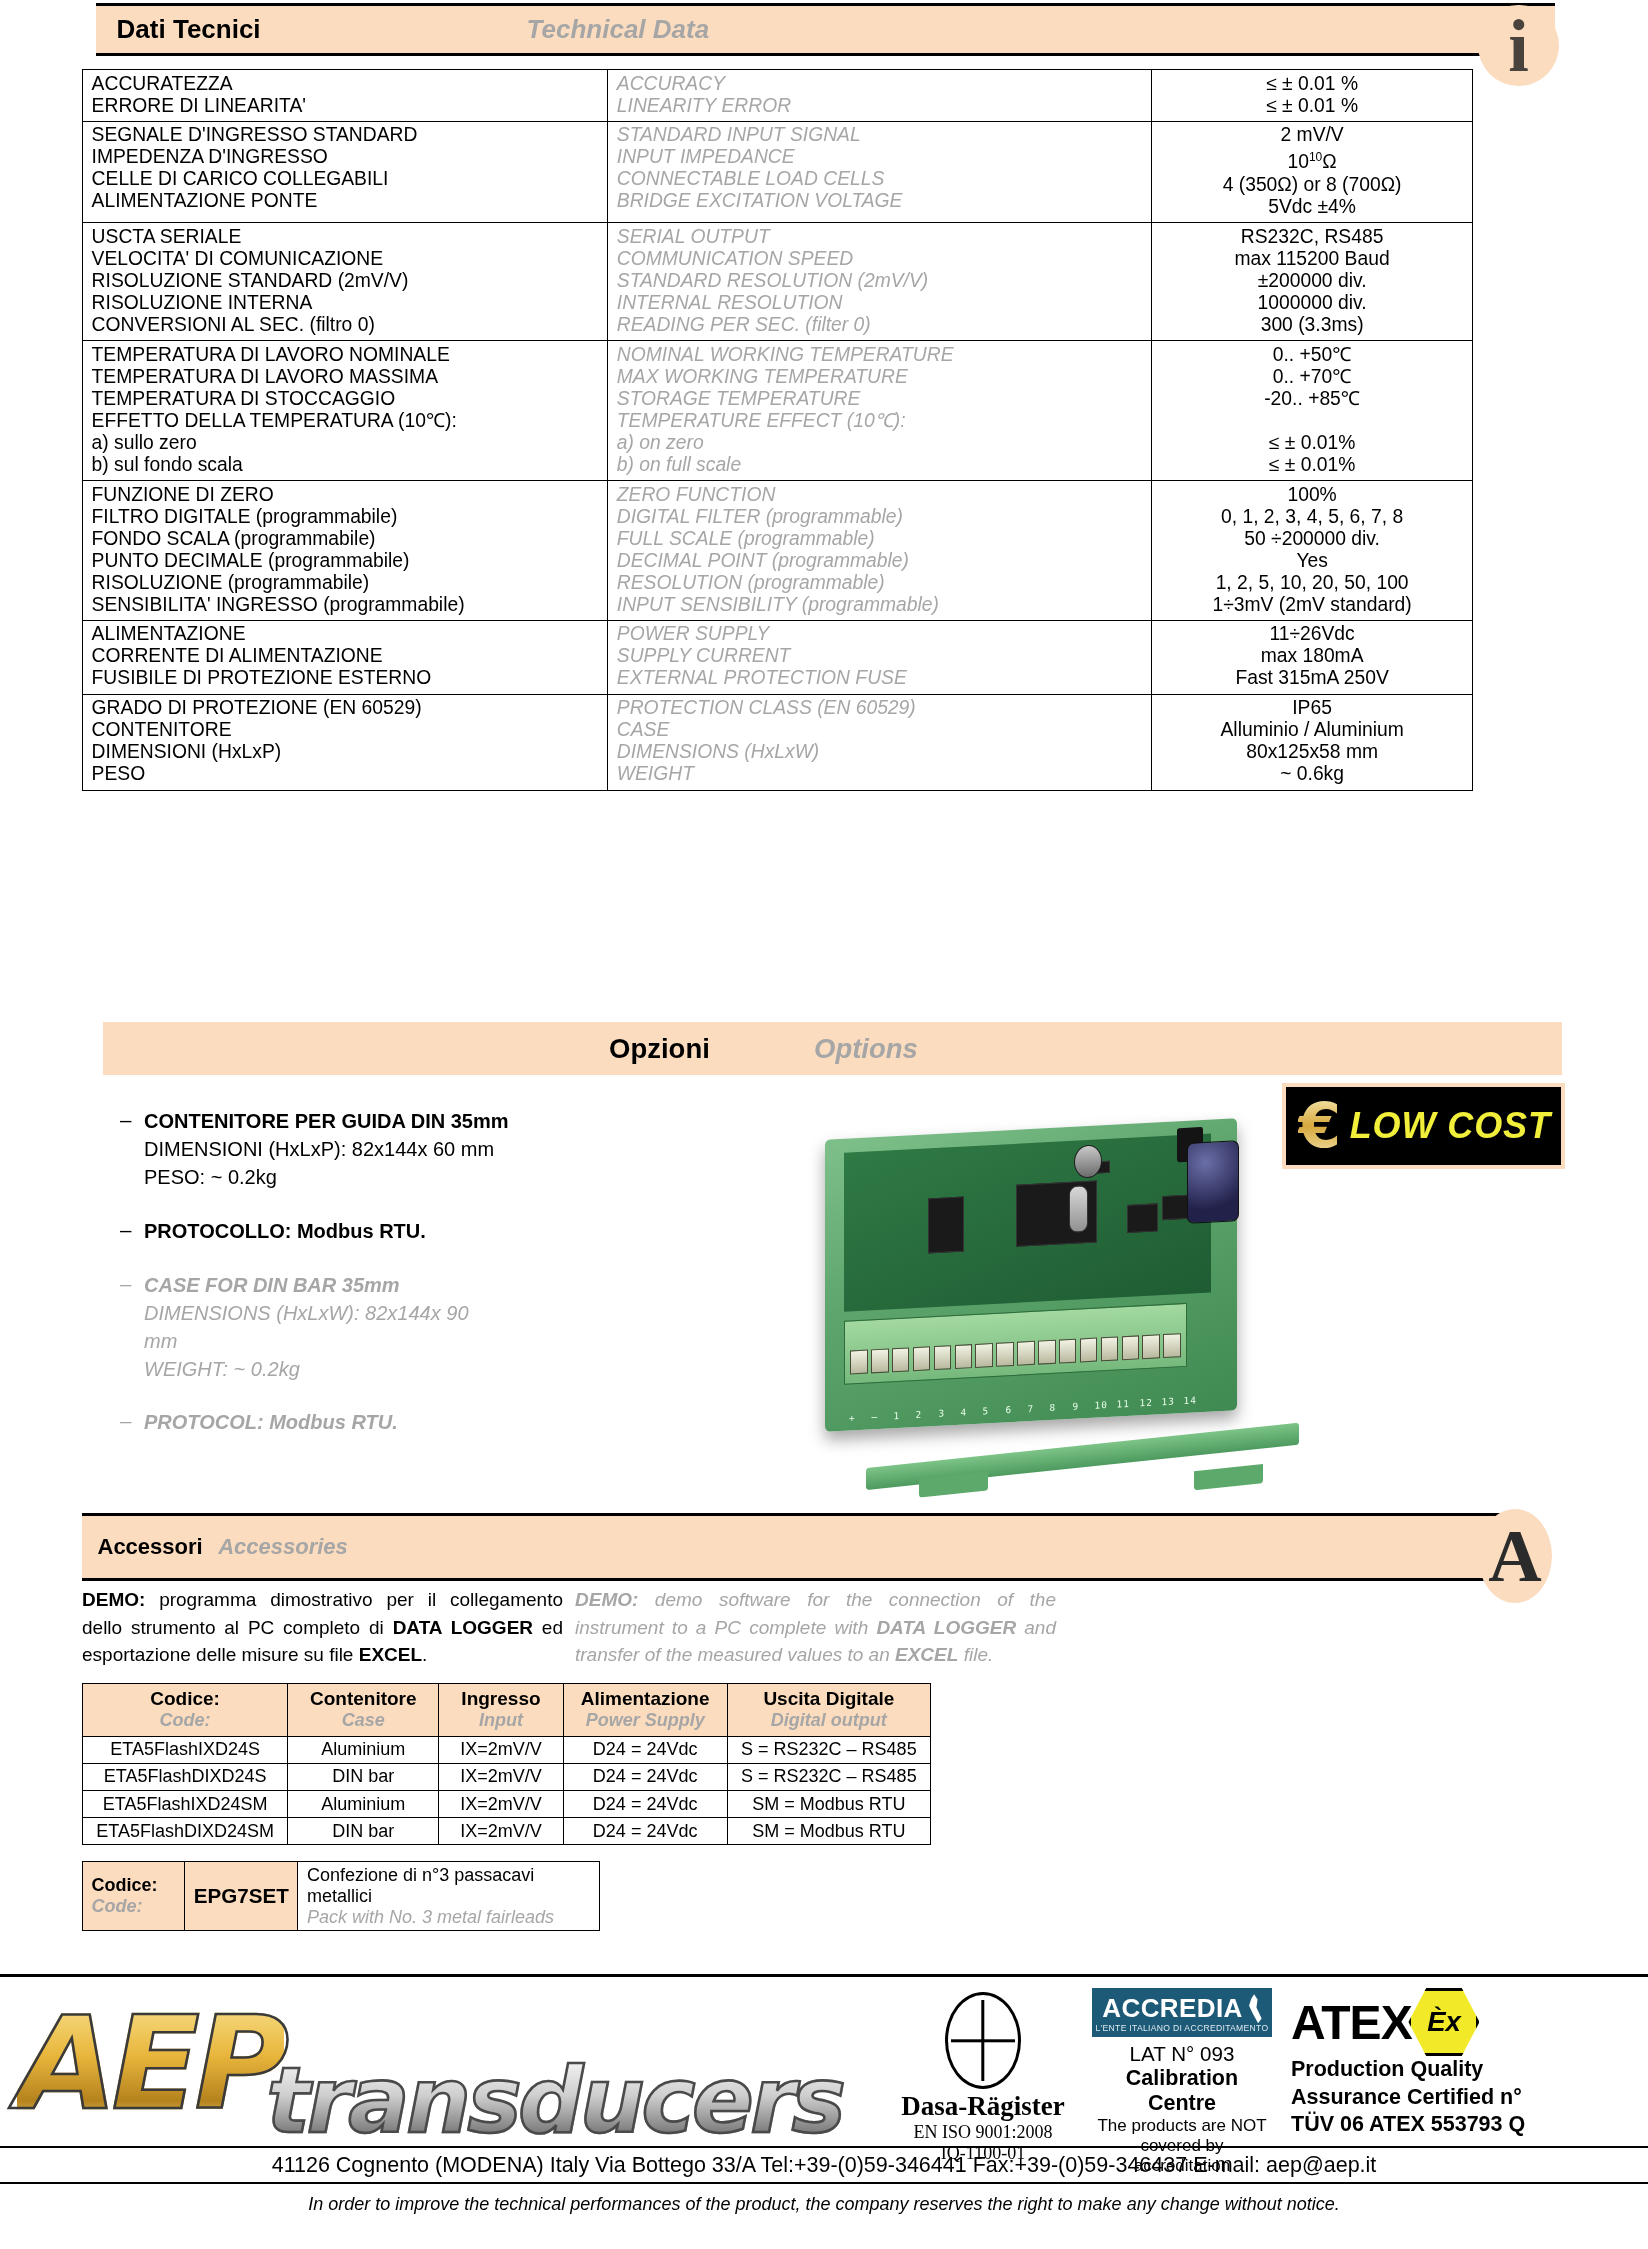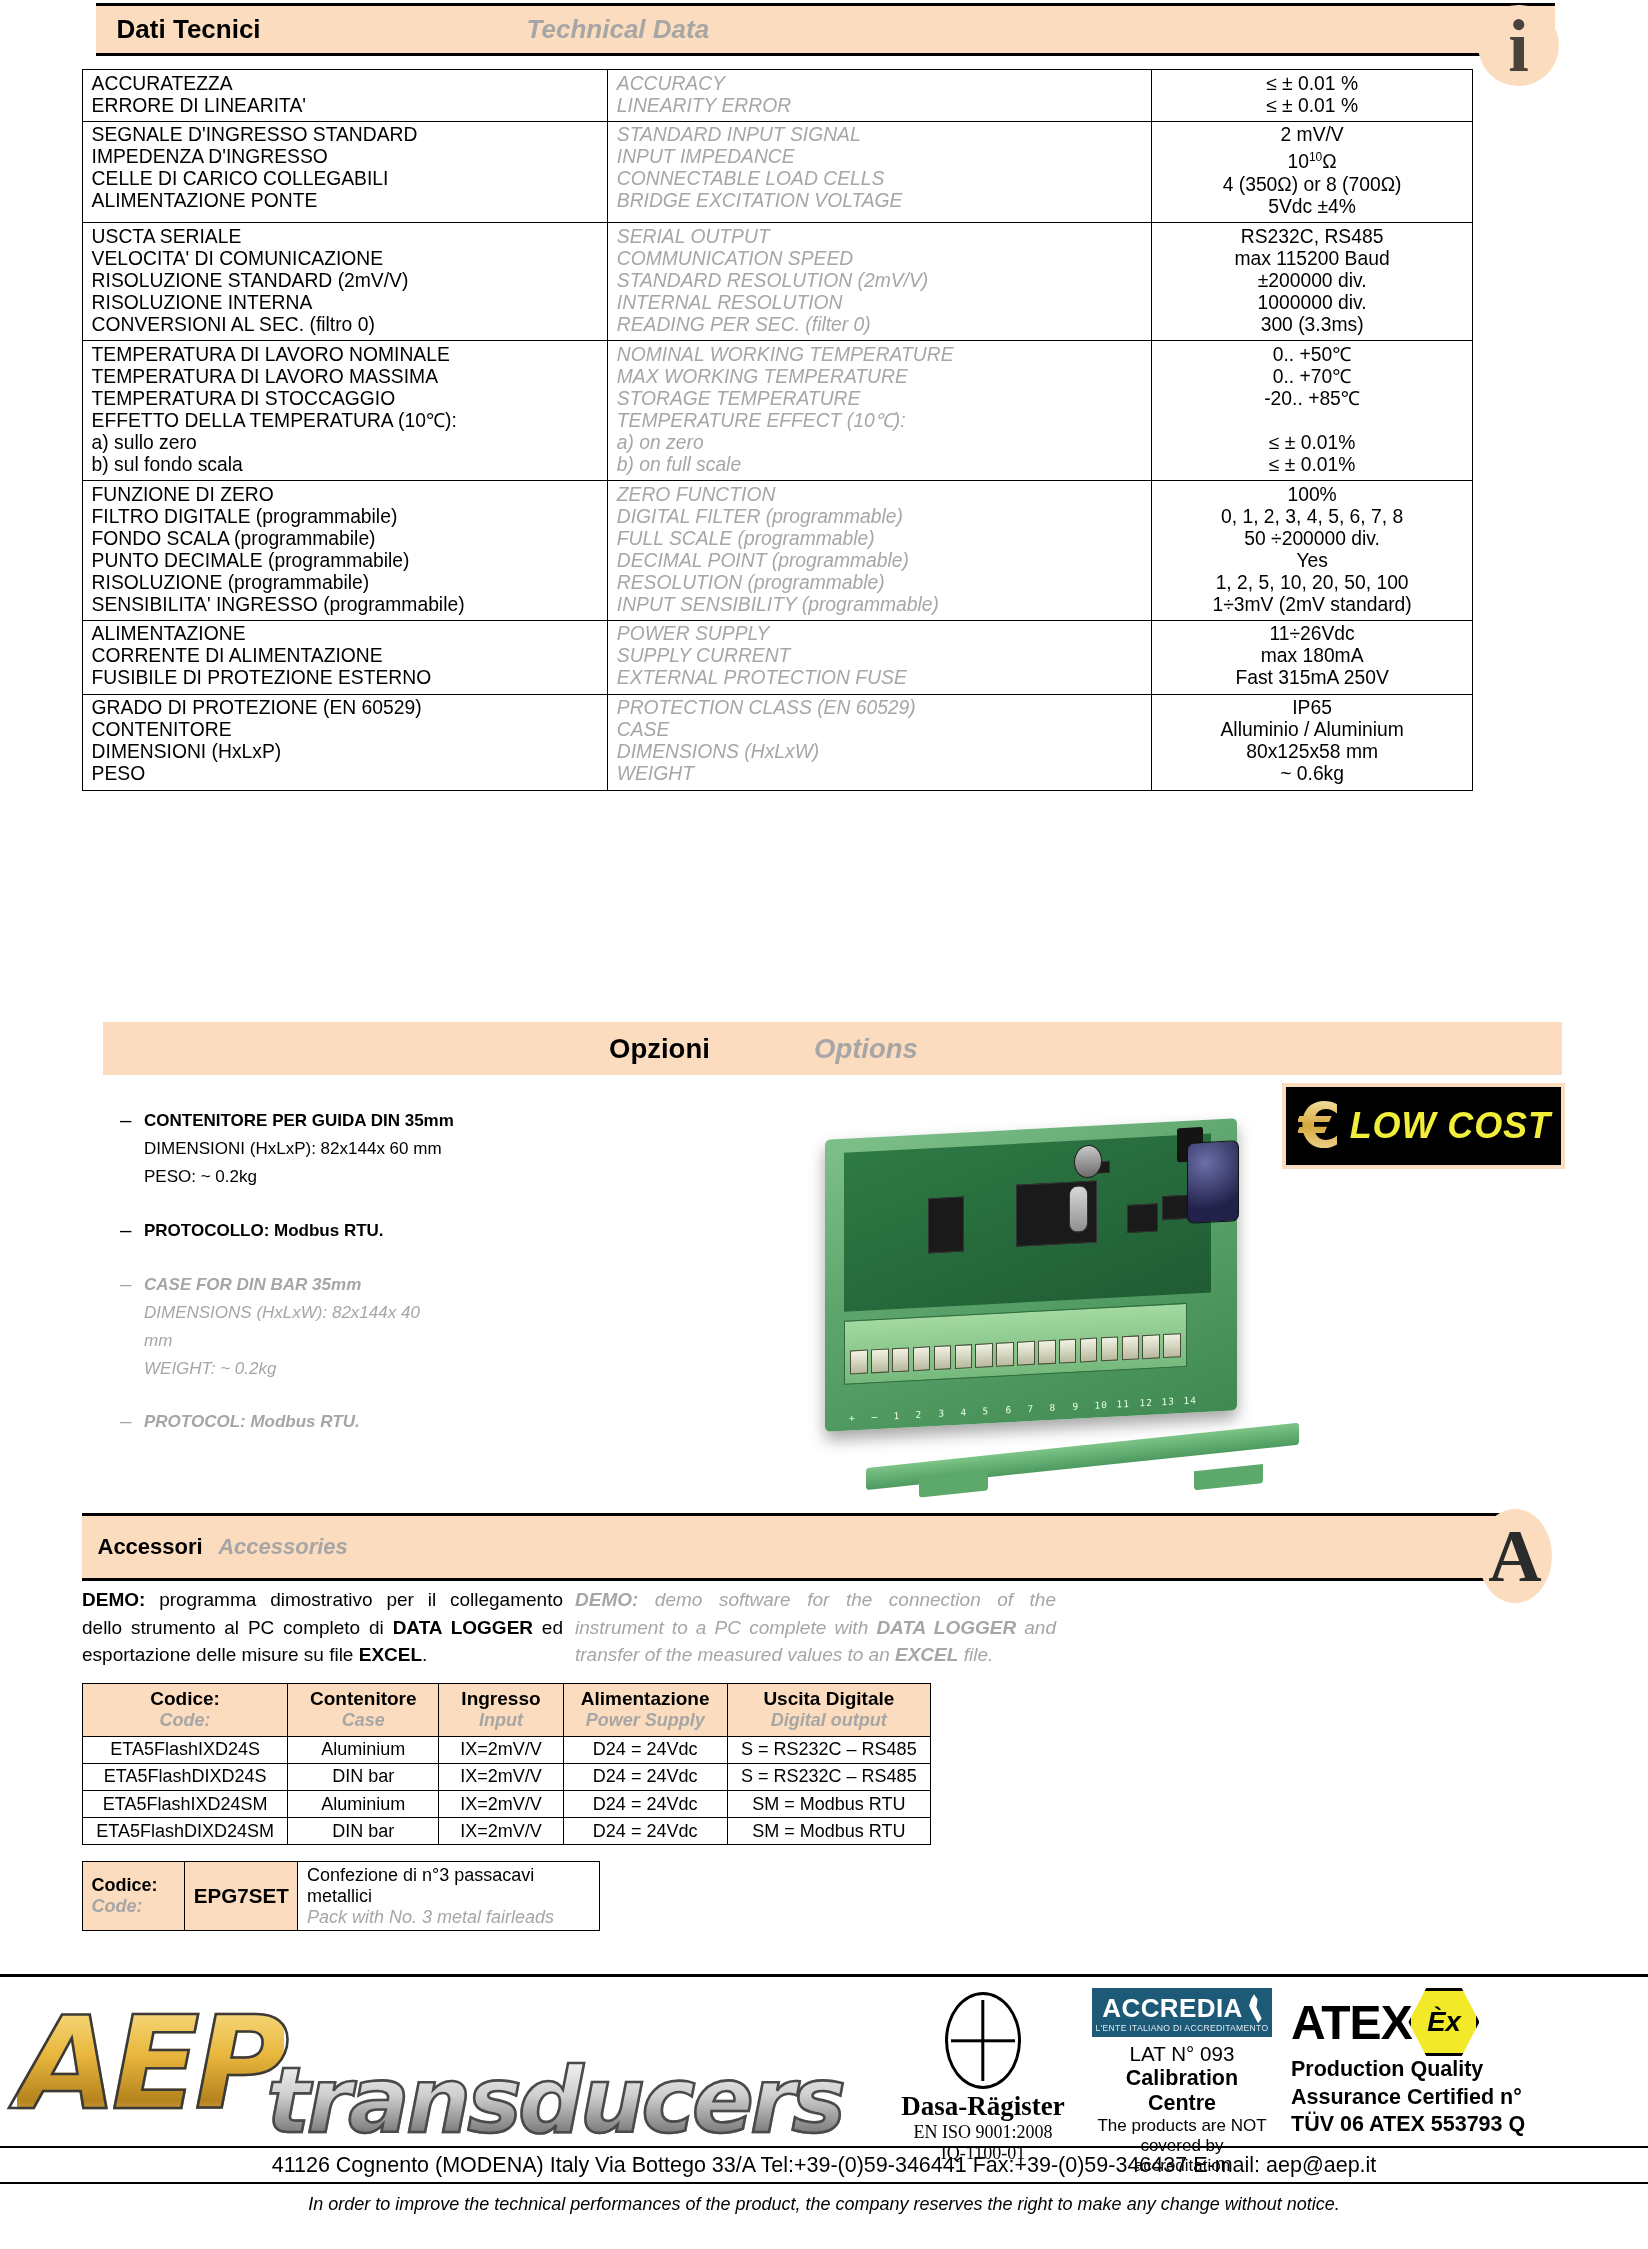--- a/index.html
+++ b/index.html
@@ -36,21 +36,21 @@
   #opt-head{left:103px;top:1022px;width:1459px;height:53px;border-top:2.6px solid #fbdcbf;border-bottom:2.6px solid #fbdcbf;background:#fbdcbf;}
   #opt-head .inner{position:relative;width:100%;height:100%;}
   #opt-head .t-it{position:absolute;left:506px;top:8.6px;font-size:27.5px;font-weight:bold;}
   #opt-head .t-en{position:absolute;left:711px;top:8.6px;font-size:27.5px;font-weight:bold;font-style:italic;color:#a6a6a6;}
 
   
   #opt-body{position:absolute;left:120px;top:1107px;width:652px;}
   .opt-item{display:flex;margin-bottom:5.2px;}
   .opt-dash{width:24px;flex:0 0 24px;font-size:20.6px;line-height:26px;}
   .opt-lines{flex:1;}
-  .opt-lines div{font-size:17px;line-height:28px;}
+  .opt-lines div{font-size:20px;line-height:28px;}
   .opt-title{font-weight:bold;}
   .opt-en div{font-style:italic;color:#a6a6a6;}
   .opt-en .opt-title{font-weight:bold;font-style:italic;color:#a6a6a6;}
   .sp{height:20.6px;}
 
   
   #lowcost{position:absolute;left:1282px;top:1083px;width:283px;height:86px;background:#000;border:4.3px solid #fbdcbf;box-sizing:border-box;display:flex;align-items:center;}
   #lowcost .euro{font-size:62px;font-weight:bold;color:#d8b24a;margin-left:12px;line-height:1;font-family:"DejaVu Sans",sans-serif;
      background:linear-gradient(180deg,#f7e9b0 0%,#d6a73c 50%,#f2e2a6 100%);-webkit-background-clip:text;background-clip:text;color:transparent;}
   #lowcost .lc-text{font-size:36px;font-weight:bold;font-style:italic;color:#f2ef3a;margin-left:8.6px;letter-spacing:0.9px;}
@@ -337,21 +337,21 @@
         <div class="opt-dash">–</div>
         <div class="opt-lines">
           <div class="opt-title">PROTOCOLLO: Modbus RTU.</div>
         </div>
       </div>
       <div class="sp"></div>
       <div class="opt-item opt-en">
         <div class="opt-dash">–</div>
         <div class="opt-lines">
           <div class="opt-title">CASE FOR DIN BAR 35mm</div>
-          <div>DIMENSIONS (HxLxW): 82x144x 40</div>
+          <div>DIMENSIONS (HxLxW): 82x144x 90</div>
           <div>mm</div>
           <div>WEIGHT: ~ 0.2kg</div>
         </div>
       </div>
       <div class="sp"></div>
       <div class="opt-item opt-en">
         <div class="opt-dash">–</div>
         <div class="opt-lines">
           <div class="opt-title">PROTOCOL: Modbus RTU.</div>
         </div>

